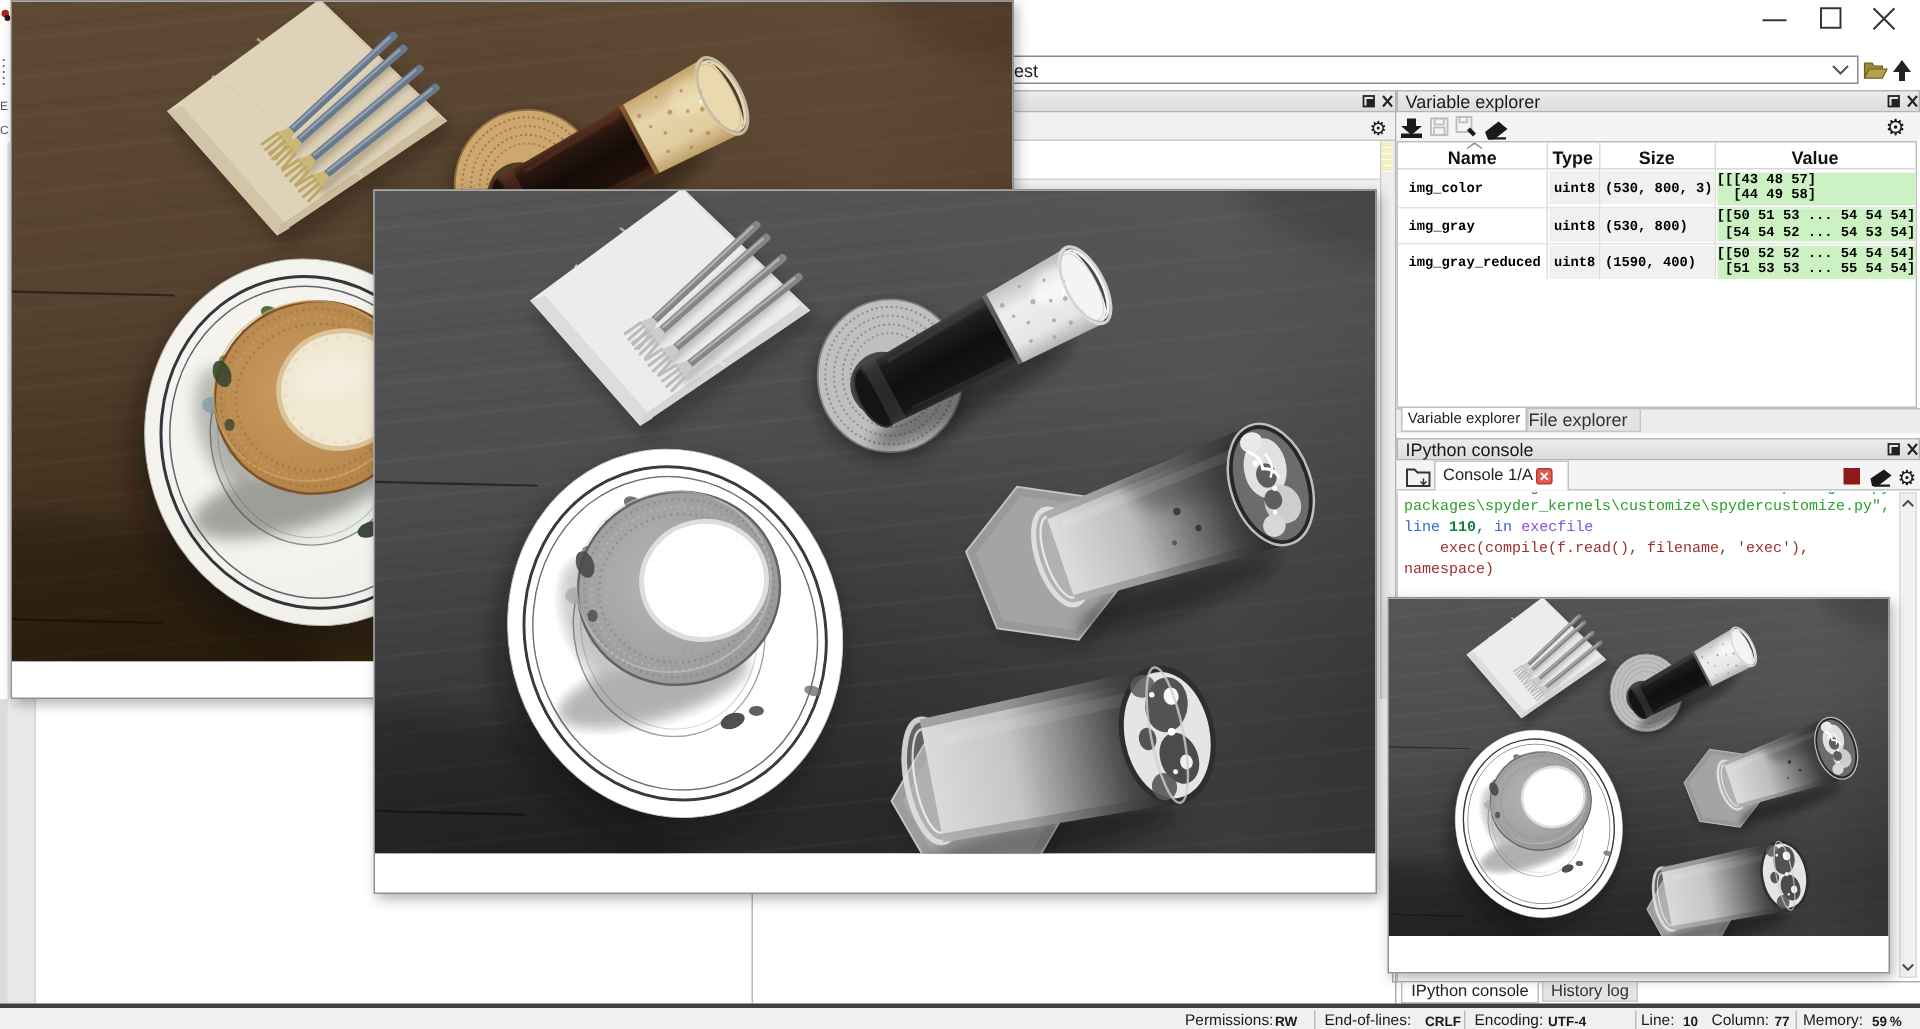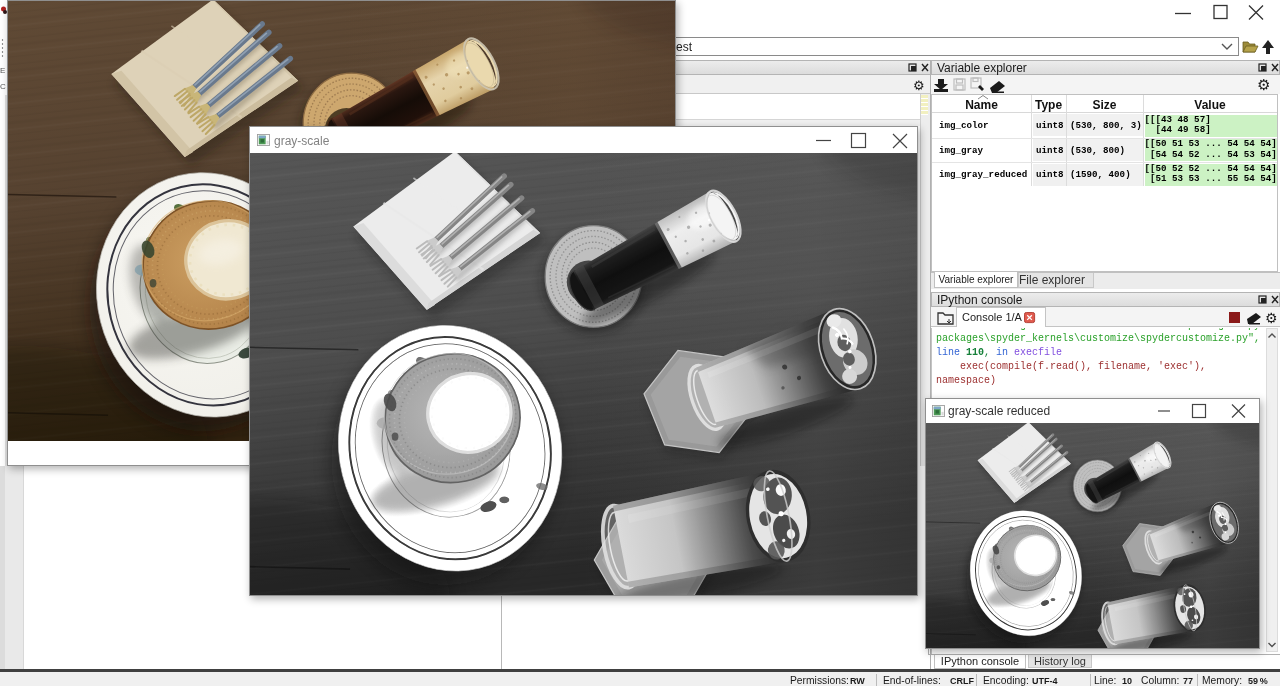--- a/index.html
+++ b/index.html
@@ -460,51 +460,21 @@
   </g>
 </defs>
 </svg>
 
 <div id="win-color" class="cvwin" style="left:7px;top:0;width:669px;height:466px;">
   <svg width="667" height="440" viewBox="0 0 800 530" preserveAspectRatio="none" style="display:block;">
       <use href="#scene"></use>
     </svg>
 </div>
 <div id="win-gray" class="cvwin" style="left:249px;top:126px;width:669px;height:470px;">
-  <div class="cvtitle" style="height:26px;">
-    <svg style="position:absolute;left:7px;top:7px;" width="13" height="12" viewBox="0 0 15 14">
-      <rect x="0.5" y="0.5" width="14" height="13" fill="#fdfdfd" stroke="#9a9a9a"></rect>
-      <rect x="2" y="2" width="8" height="10" fill="#4c9a55"></rect>
-      <rect x="2" y="2" width="8" height="3" fill="#7fa6c8"></rect>
-      <rect x="4" y="6" width="4" height="4" fill="#2e6e3a"></rect>
-      <rect x="11" y="8" width="2.5" height="4" fill="#d8d8d8"></rect>
-    </svg>
-    <span class="cvtext" style="left:24px;top:7px;">gray-scale</span>
-    <svg class="wbtn" style="left:560px;top:1px;" width="109" height="25" viewBox="0 0 109 25">
-      <line x1="6" y1="12.5" x2="21" y2="12.5" stroke="#444" stroke-width="1.2"></line>
-      <rect x="41.5" y="5.5" width="14" height="14" fill="none" stroke="#444" stroke-width="1.2"></rect>
-      <path d="M83 6 L97 20 M97 6 L83 20" stroke="#444" stroke-width="1.2"></path>
-    </svg>
-  </div>
   <svg width="667" height="442" viewBox="0 0 800 530" preserveAspectRatio="none" style="display:block;filter:grayscale(1) brightness(1.12);">
       <use href="#scene"></use>
     </svg>
 </div>
 <div id="win-reduced" class="cvwin" style="left:925px;top:398px;width:335px;height:251px;">
-  <div class="cvtitle" style="height:24px;">
-    <svg style="position:absolute;left:6px;top:6px;" width="13" height="12" viewBox="0 0 15 14">
-      <rect x="0.5" y="0.5" width="14" height="13" fill="#fdfdfd" stroke="#9a9a9a"></rect>
-      <rect x="2" y="2" width="8" height="10" fill="#4c9a55"></rect>
-      <rect x="2" y="2" width="8" height="3" fill="#7fa6c8"></rect>
-      <rect x="4" y="6" width="4" height="4" fill="#2e6e3a"></rect>
-      <rect x="11" y="8" width="2.5" height="4" fill="#d8d8d8"></rect>
-    </svg>
-    <span class="cvtext" style="left:22px;top:5px;color:#333;">gray-scale reduced</span>
-    <svg class="wbtn" style="left:226px;top:0;" width="109" height="24" viewBox="0 0 109 24">
-      <line x1="6" y1="12" x2="18" y2="12" stroke="#444" stroke-width="1.2"></line>
-      <rect x="40.5" y="5.5" width="13" height="13" fill="none" stroke="#444" stroke-width="1.2"></rect>
-      <path d="M80 5.5 L93 18.5 M93 5.5 L80 18.5" stroke="#444" stroke-width="1.2"></path>
-    </svg>
-  </div>
   <svg width="333" height="225" viewBox="0 0 800 530" preserveAspectRatio="none" style="display:block;filter:grayscale(1) brightness(1.12);">
       <use href="#scene"></use>
     </svg>
 </div>
 
 </body></html>

